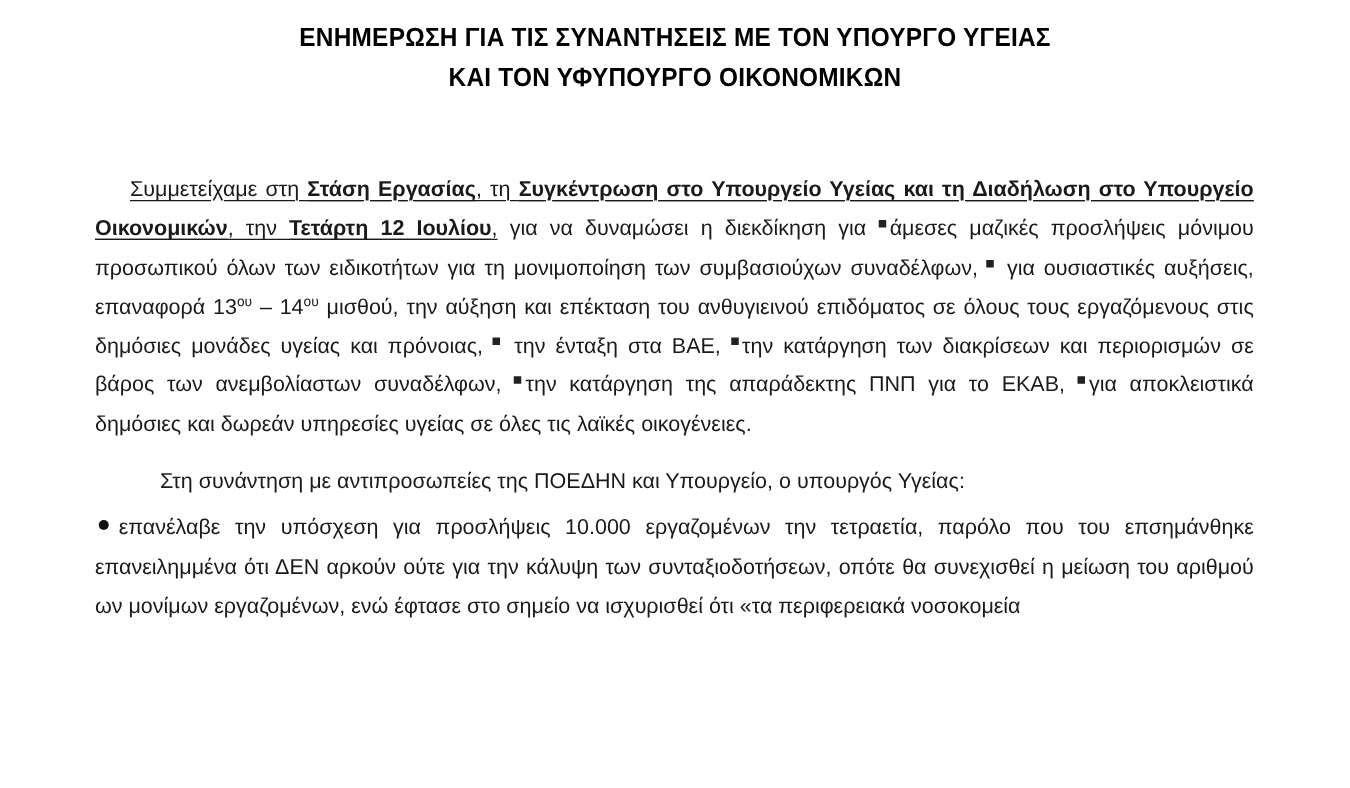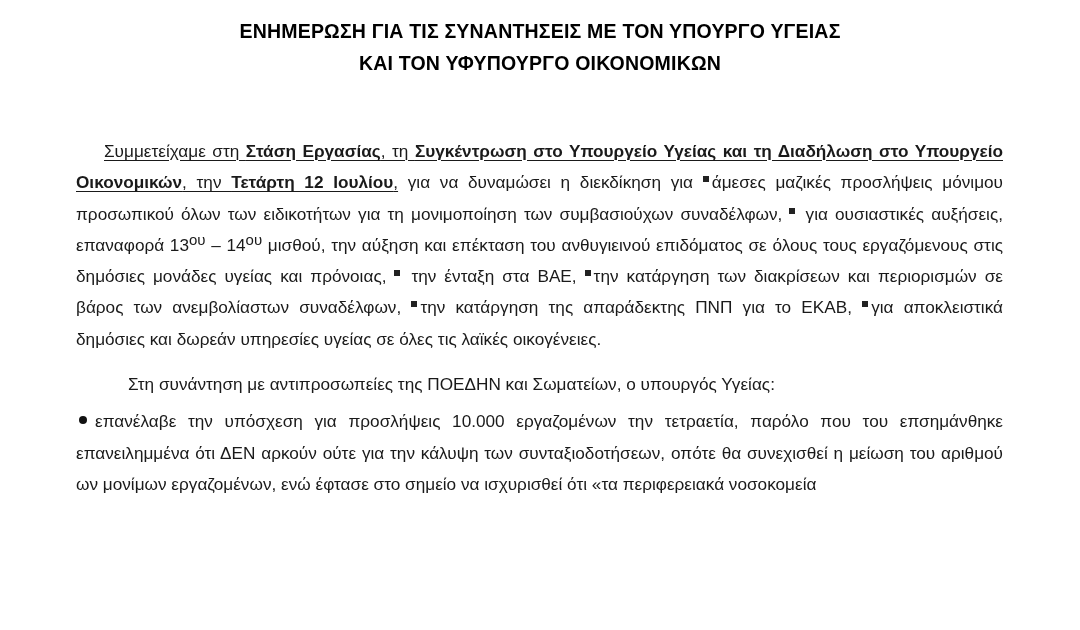--- a/index.html
+++ b/index.html
@@ -67,33 +67,33 @@
   .dot {
     display: inline-block;
     width: 8px;
     height: 8px;
     border-radius: 50%;
     background: #111;
     vertical-align: 3px;
     margin: 0 8px 0 3px;
   }
   sup {
-    font-size: 15px;
+    font-size: 11px;
     vertical-align: 6px;
     line-height: 0;
   }
 </style>
 </head>
 <body>
 
 <div class="page">
   <div class="title l1">ΕΝΗΜΕΡΩΣΗ ΓΙΑ ΤΙΣ ΣΥΝΑΝΤΗΣΕΙΣ ΜΕ ΤΟΝ ΥΠΟΥΡΓΟ ΥΓΕΙΑΣ</div>
   <div class="title l2">ΚΑΙ ΤΟΝ ΥΦΥΠΟΥΡΓΟ ΟΙΚΟΝΟΜΙΚΩΝ</div>
 
   <div class="body">
     <p class="para indent"><span class="u"><span>Συμμετείχαμε στη </span><span class="b">Στάση Εργασίας</span><span>, τη </span><span class="b">Συγκέντρωση στο Υπουργείο Υγείας και τη Διαδήλωση στο Υπουργείο Οικονομικών</span><span>, την </span><span class="b">Τετάρτη 12 Ιουλίου</span><span>,</span></span><span> για να δυναμώσει η διεκδίκηση για </span><span class="sq"></span><span>άμεσες μαζικές προσλήψεις μόνιμου προσωπικού όλων των ειδικοτήτων για τη μονιμοποίηση των συμβασιούχων συναδέλφων, </span><span class="sq"></span><span> για ουσιαστικές αυξήσεις, επαναφορά 13</span><sup>ου</sup><span> – 14</span><sup>ου</sup><span> μισθού, την αύξηση και επέκταση του ανθυγιεινού επιδόματος σε όλους τους εργαζόμενους στις δημόσιες μονάδες υγείας και πρόνοιας, </span><span class="sq"></span><span> την ένταξη στα ΒΑΕ, </span><span class="sq"></span><span>την κατάργηση των διακρίσεων και περιορισμών σε βάρος των ανεμβολίαστων συναδέλφων, </span><span class="sq"></span><span>την κατάργηση της απαράδεκτης ΠΝΠ για το ΕΚΑΒ, </span><span class="sq"></span><span>για αποκλειστικά δημόσιες και δωρεάν υπηρεσίες υγείας σε όλες τις λαϊκές οικογένειες.</span></p>
 
-    <p class="para indent2">Στη συνάντηση με αντιπροσωπείες της ΠΟΕΔΗΝ και Σωματείων, ο υπουργός Υγείας:</p>
+    <p class="para indent2">Στη συνάντηση με αντιπροσωπείες της ΠΟΕΔΗΝ και Υπουργείο, ο υπουργός Υγείας:</p>
 
 
     <p class="para bullet"><span class="dot"></span><span>επανέλαβε την υπόσχεση για προσλήψεις 10.000 εργαζομένων την τετραετία, παρόλο που του επσημάνθηκε επανειλημμένα ότι ΔΕΝ αρκούν ούτε για την κάλυψη των συνταξιοδοτήσεων, οπότε θα συνεχισθεί η μείωση του αριθμού ων μονίμων εργαζομένων, ενώ έφτασε στο σημείο να ισχυρισθεί ότι «τα περιφερειακά νοσοκομεία</span></p>
   </div>
 </div>
 
 </body></html>

